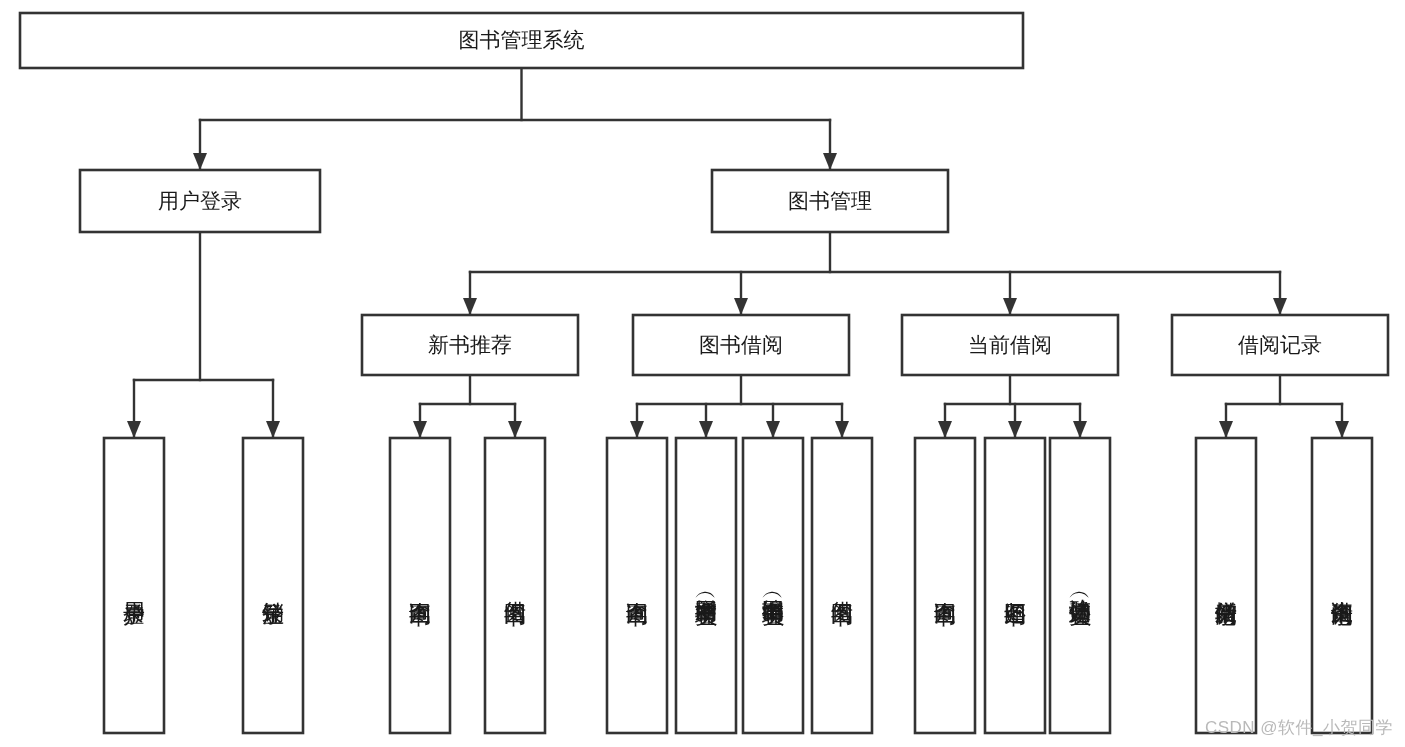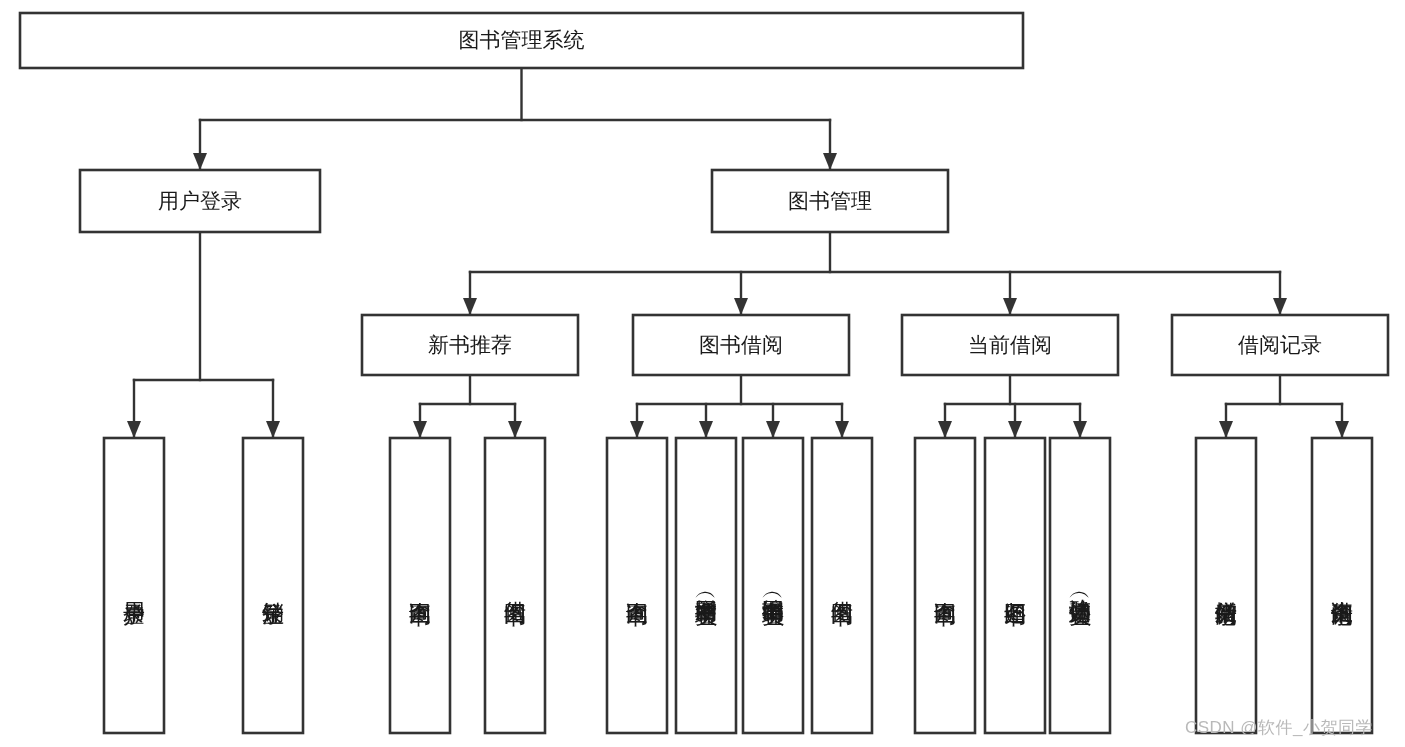--- a/index.html
+++ b/index.html
@@ -59,21 +59,21 @@
     letter-spacing: 1px;
     display: flex;
     align-items: center;
     justify-content: center;
     text-align: center;
     white-space: nowrap;
     pointer-events: none;
   }
   .watermark {
     position: absolute;
-    right: 32px;
+    right: 12px;
     bottom: 8px;
     font-family: "Liberation Sans", "DejaVu Sans", sans-serif;
     font-size: 17px;
     color: #b9b9b9;
     letter-spacing: 0.5px;
     white-space: nowrap;
   }
 </style>
 </head>
 <body>

